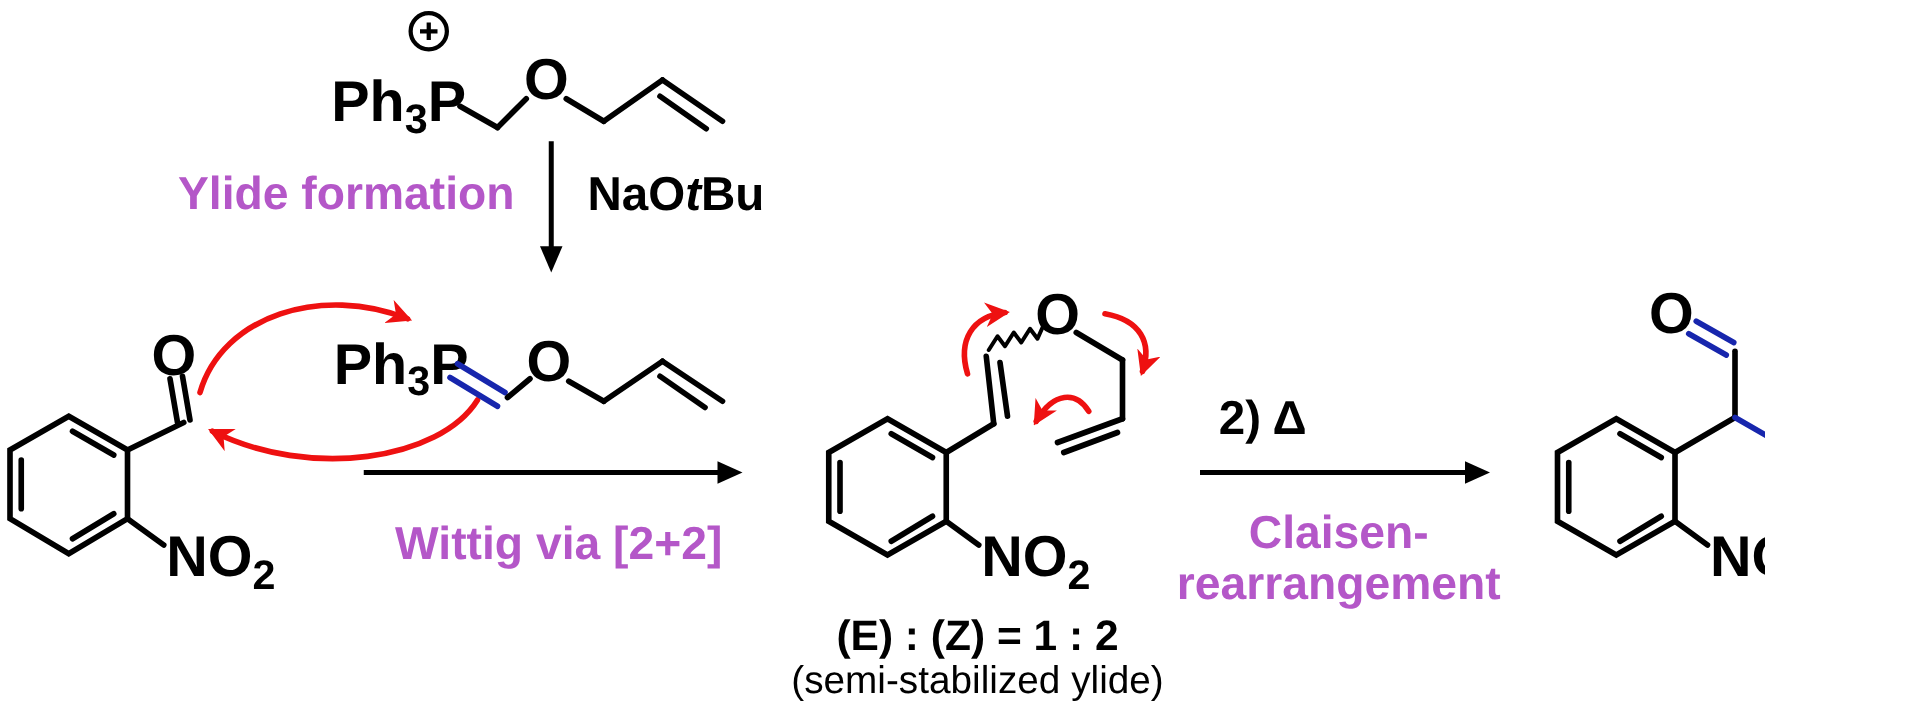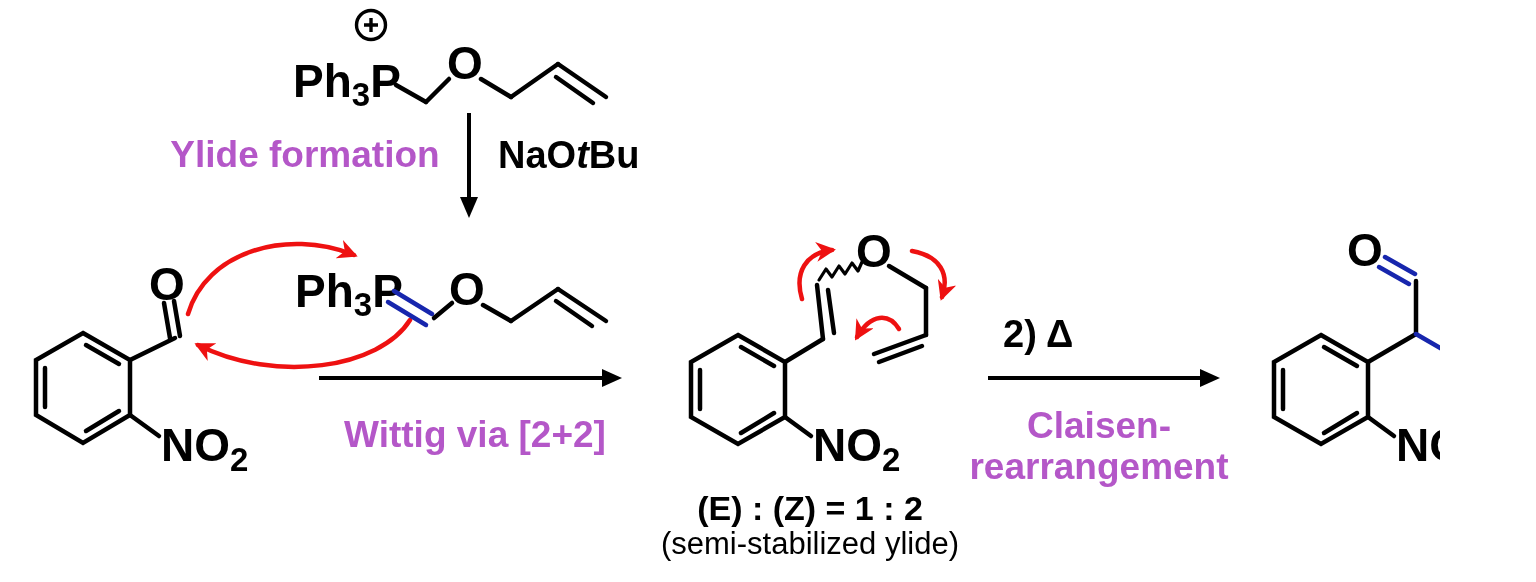--- a/index.html
+++ b/index.html
@@ -1,17 +1,17 @@
 <!DOCTYPE html>
 <html style="--purple: #b457c8; --red: #ee1111; --blue: #1726ad; --black: #000000;"><head>
 <meta charset="utf-8">
 <style>
   html,body{margin:0;padding:0;background:#fff;}
   .canvas{position:relative;width:1412px;height:582px;background:#fff;overflow:hidden;
-          font-family:"Liberation Sans",sans-serif;padding-left:28px;}
+          font-family:"Liberation Sans",sans-serif;}
   svg{display:block;}
   .bond{stroke:#000;stroke-width:4.5;stroke-linecap:round;fill:none;}
   .bond-blue{stroke:var(--blue);stroke-width:4.5;stroke-linecap:round;fill:none;}
   .wavy{stroke:#000;stroke-width:3.2;stroke-linecap:round;stroke-linejoin:round;fill:none;}
   .rxn-arrow{stroke:#000;stroke-width:4;fill:none;}
   .rxn-head{fill:#000;stroke:none;}
   .mech{stroke:var(--red);stroke-width:4.5;fill:none;stroke-linecap:round;}
   .charge{stroke:#000;stroke-width:3.4;fill:none;}
   .atom{font-weight:700;font-size:46px;fill:#000;}
   .sub{font-size:33px;}

